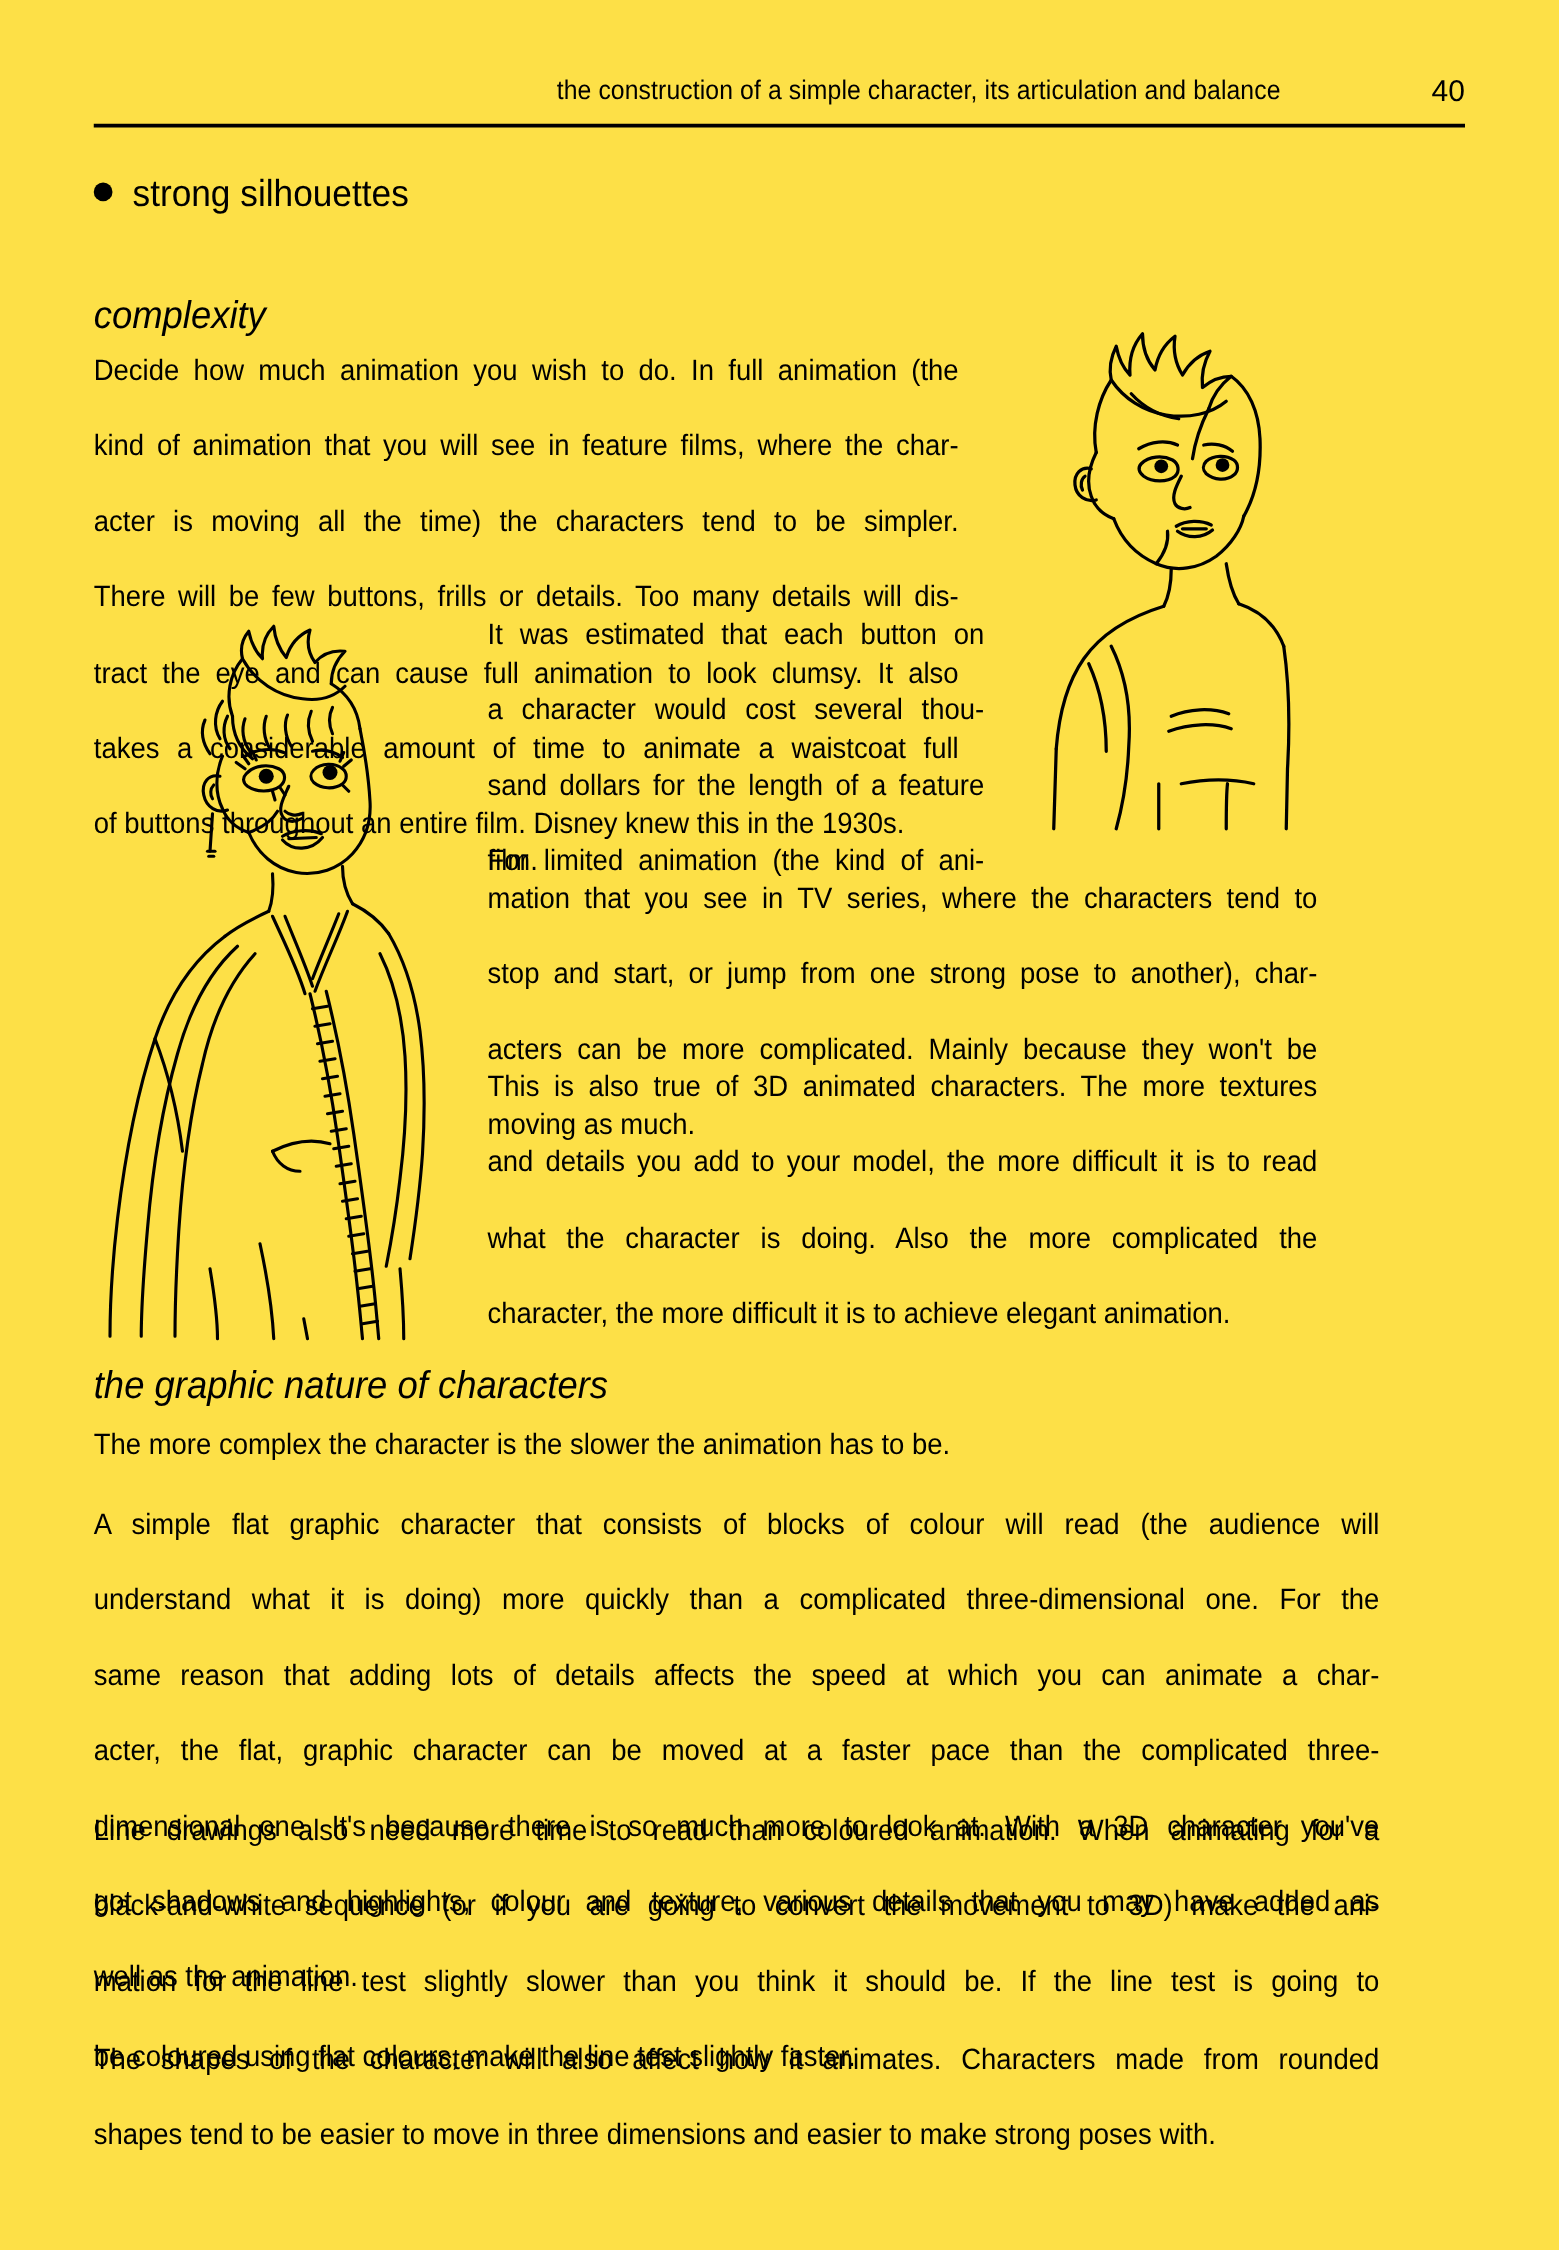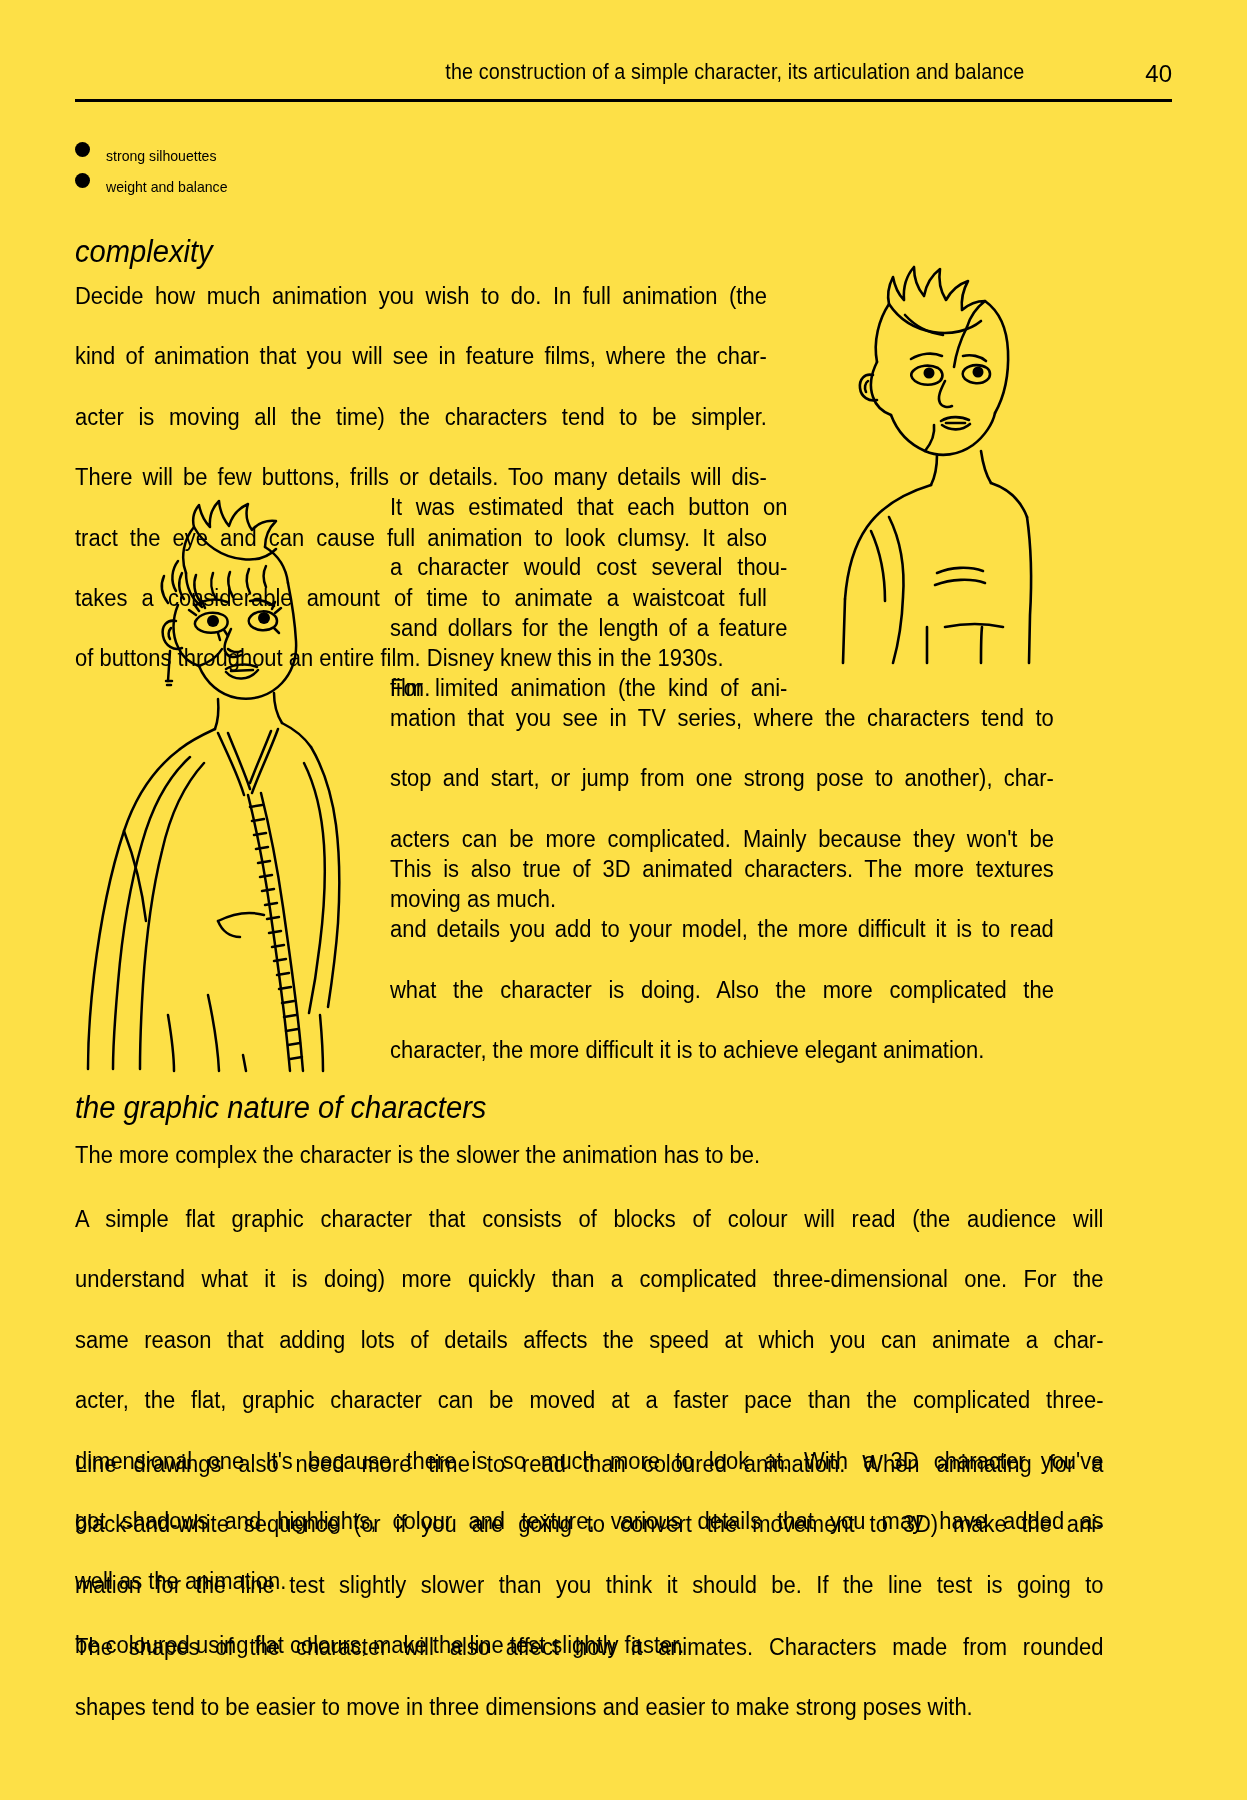--- a/index.html
+++ b/index.html
@@ -83,21 +83,21 @@
   .bullet-list {
     position: absolute;
     left: 75px;
     top: 140px;
     width: 600px;
   }
   .bullet-row {
     display: flex;
     align-items: baseline;
     height: 31px;
-    font-size: 15px;
+    font-size: 30px;
     line-height: 31px;
   }
   .bullet-dot {
     width: 15px;
     height: 15px;
     border-radius: 50%;
     background: #000;
     flex: 0 0 auto;
     margin-right: 16px;
     position: relative;
@@ -134,24 +134,20 @@
   <div class="running-head">
     <div class="running-head-title">the construction of a simple character, its articulation and balance</div>
     <div class="running-head-folio">40</div>
   </div>
   <div class="head-rule"></div>
 
   <div class="bullet-list">
     <div class="bullet-row">
       <span class="bullet-dot"></span>
       <span class="bullet-text">strong silhouettes</span>
-    </div>
-    <div class="bullet-row">
-      <span class="bullet-dot"></span>
-      <span class="bullet-text">weight and balance</span>
     </div>
   </div>
 
   <div class="figure" style="left:785px; top:255px;">
     <svg width="250" height="415" viewBox="0 0 250 415" fill="none" stroke="#000" stroke-width="2.6" stroke-linecap="round" stroke-linejoin="round">
 
       <path d="M92 107 C88 86 94 64 104 49 C102 40 104 30 108 22 C110 33 114 40 119 45
                C118 32 122 20 129 12 C129 25 133 34 139 41 C141 30 147 20 155 14
                C153 27 156 37 161 45 C166 36 174 29 183 26 C178 35 176 45 177 55
                C184 49 192 46 200 46 C191 53 185 62 182 72"></path>

